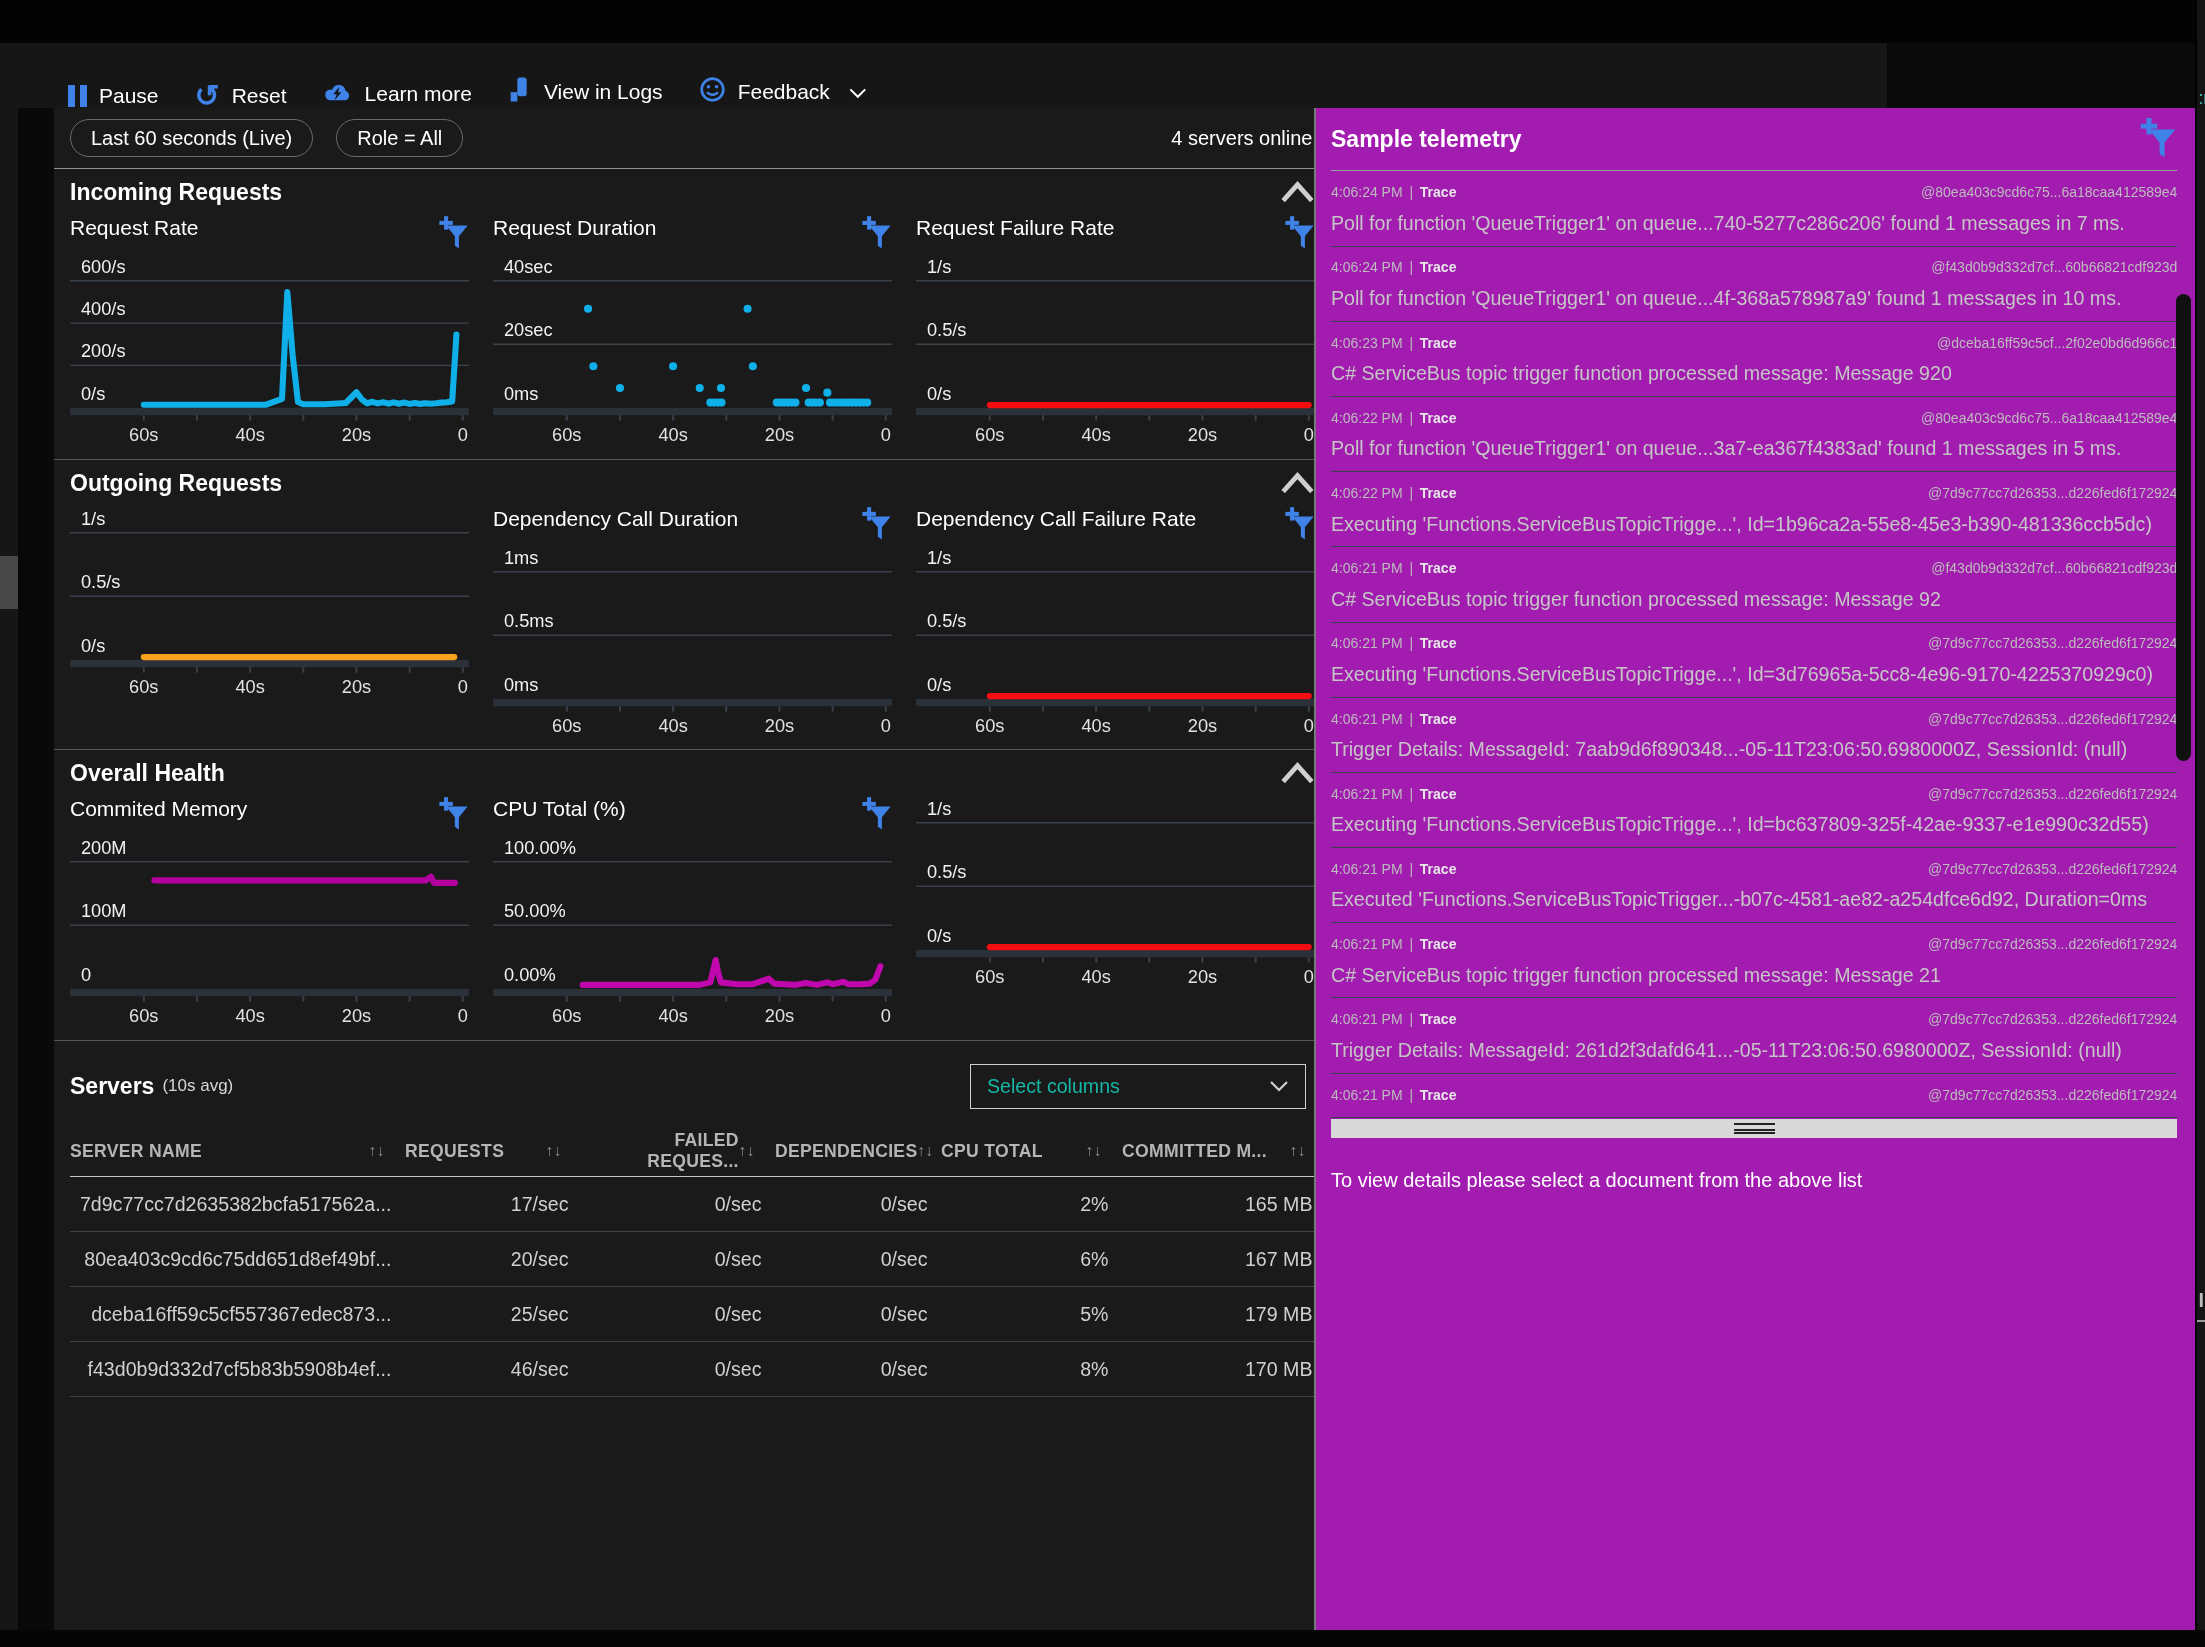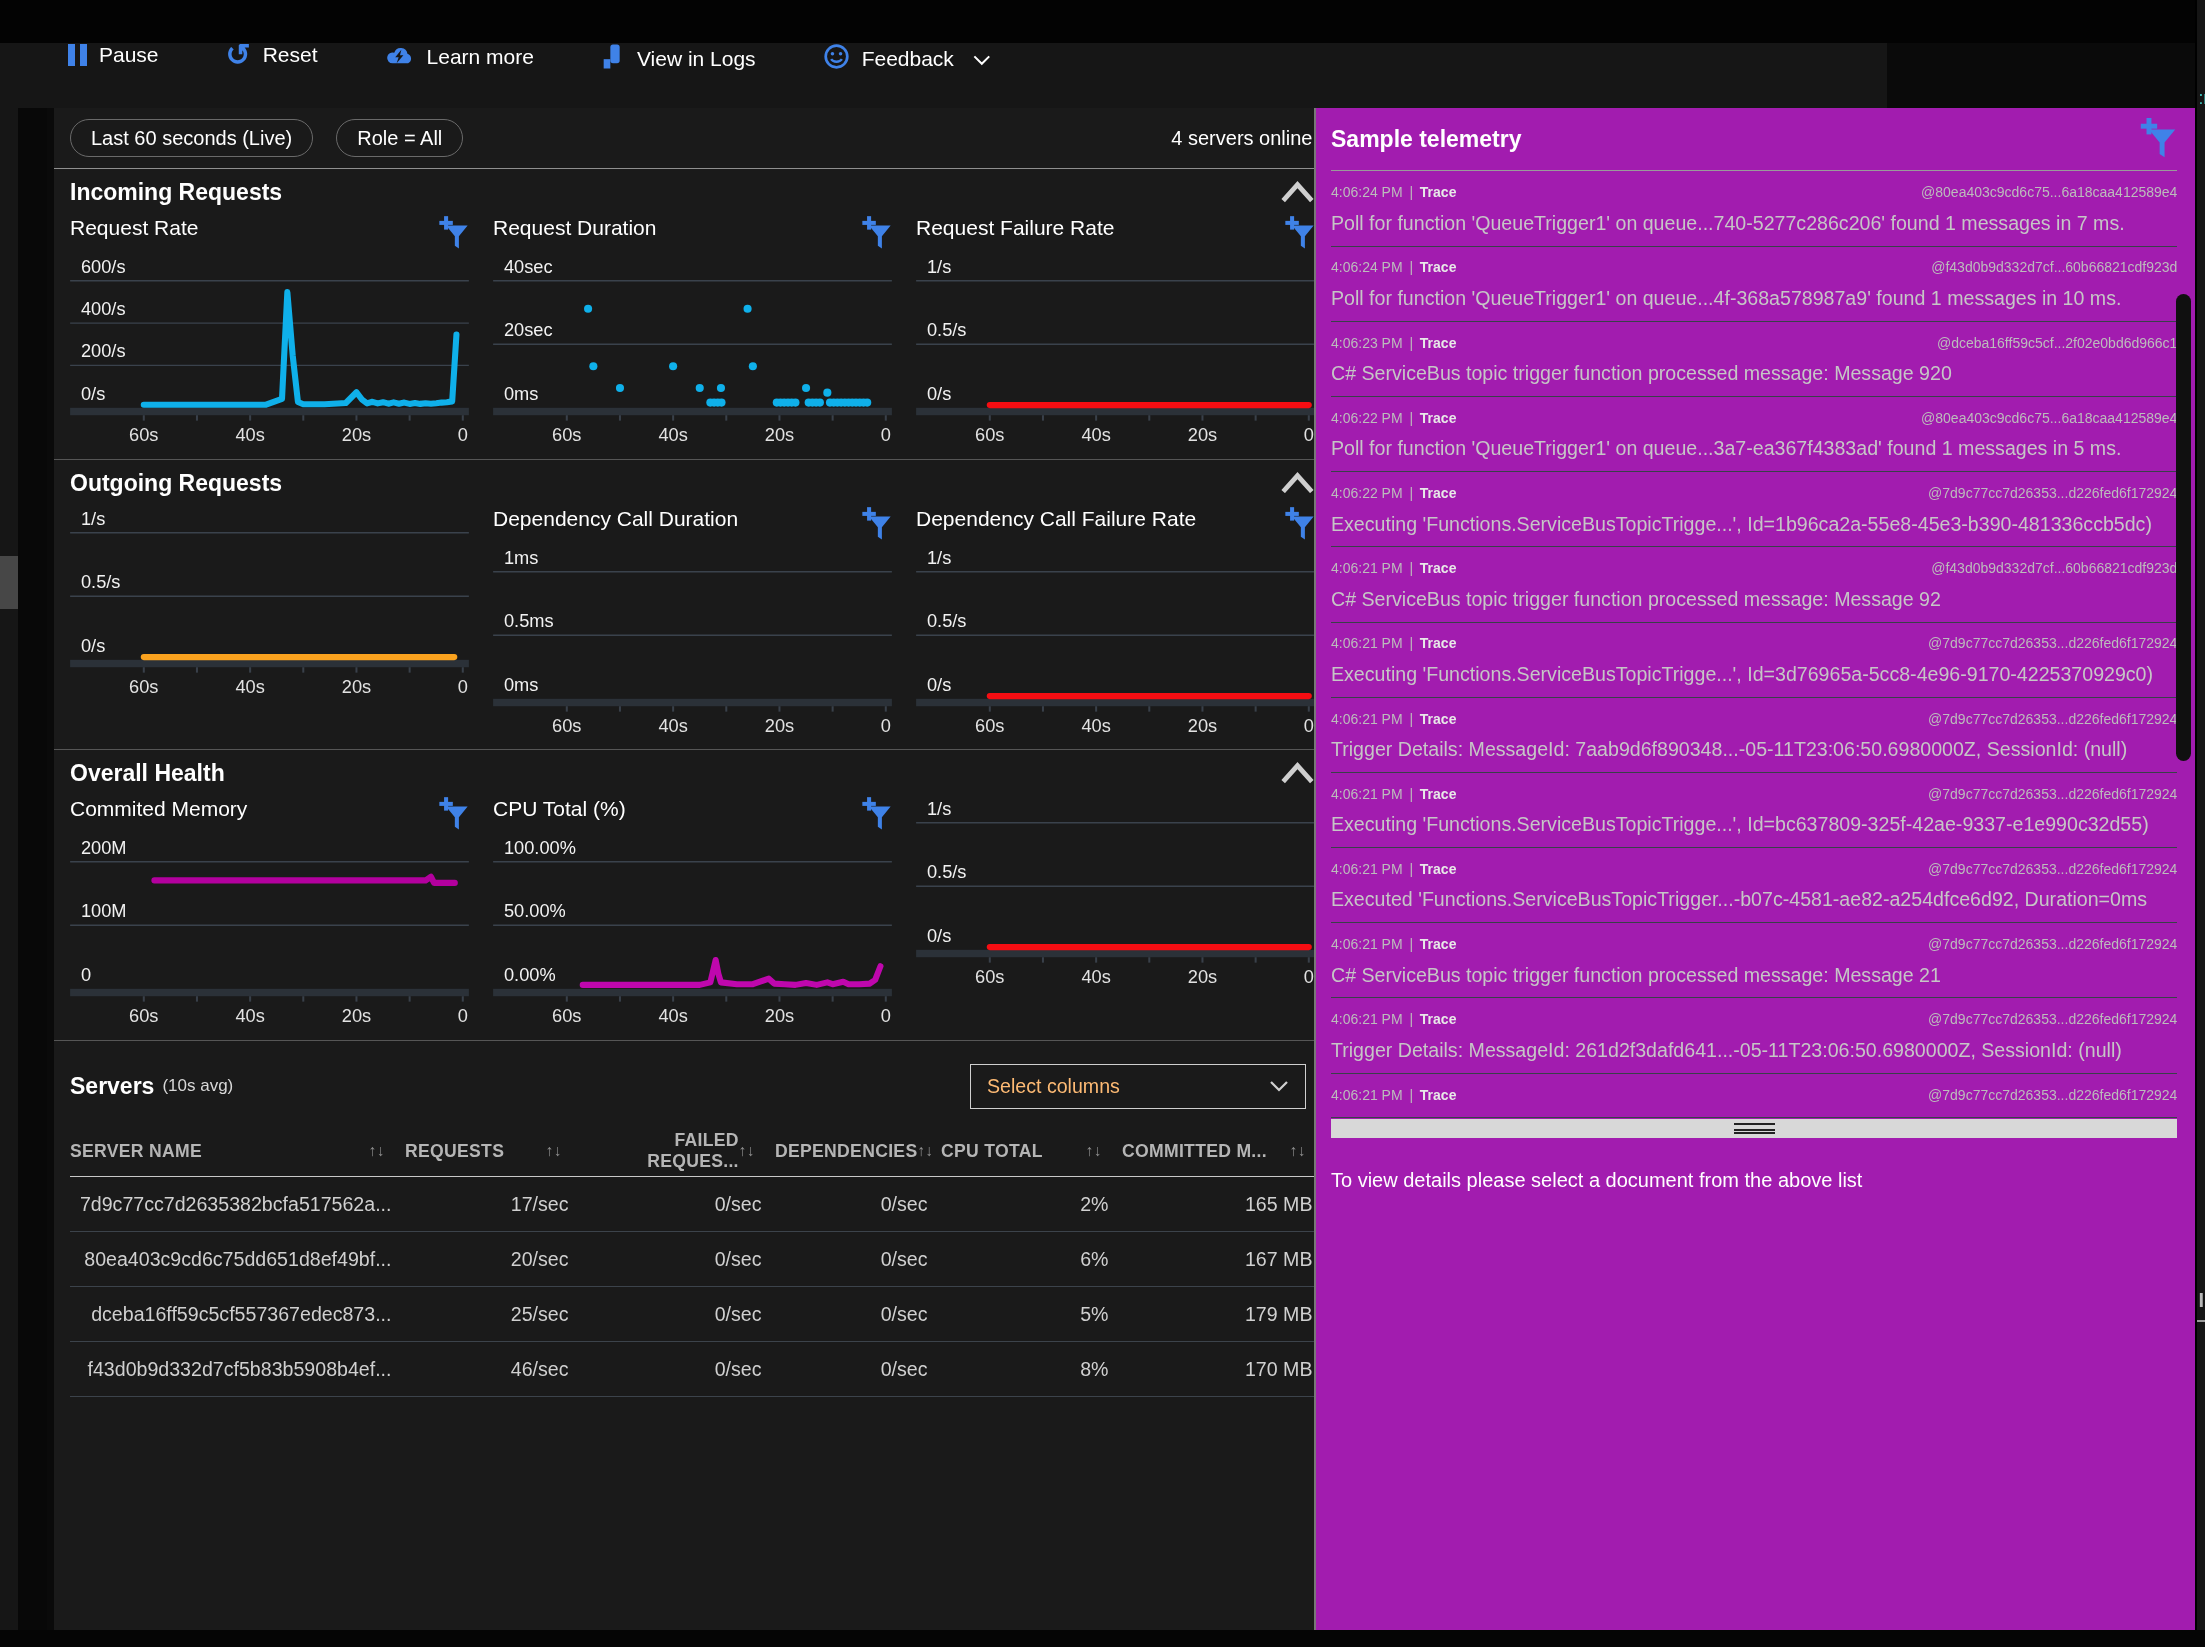--- a/index.html
+++ b/index.html
@@ -3,21 +3,21 @@
 <meta charset="utf-8">
 <style>
   * { margin:0; padding:0; box-sizing:border-box; }
   html,body { background:#000; }
   body { font-family:"Liberation Sans", sans-serif; color:#e8e8e8; }
   .page { position:relative; width:2205px; height:1648px; background:#0a0a0a; overflow:hidden; }
 
   
   .topbar { position:absolute; left:0; top:0; width:2205px; height:43px; background:#030303; }
   .toolbar { position:absolute; left:0; top:43px; width:1887px; height:65px; background:#161616;
-             display:flex; align-items:flex-start; padding-left:68px; gap:67px; }
+             display:flex; align-items:flex-end; padding-left:68px; gap:36px; }
   .tool-item { display:flex; align-items:center; gap:12px; font-size:21px; color:#fff; cursor:pointer; }
   .pause-icon { display:inline-flex; gap:5.4px; }
   .pause-icon i { display:block; width:6.8px; height:21.6px; background:#3f82e8; }
   .reset-glyph { color:#3f82e8; font-size:30px; font-weight:bold; line-height:21.6px; }
   .chev-down { margin-left:6.8px; }
 
   
   .left-scrollbar { position:absolute; left:0; top:108px; width:18px; height:1522px; background:#161616; }
   .left-scrollbar .thumb { position:absolute; left:0; top:448px; width:18px; height:53px; background:#474747; }
   .left-gutter { position:absolute; left:18px; top:108px; width:29px; height:1540px; background:#080808; }
@@ -38,21 +38,21 @@
   .chart-title-row { height:39px; display:flex; align-items:flex-start; justify-content:space-between; padding-top:4px; }
   .chart-title { font-size:21px; color:#fff; }
   svg text { font-family:"Liberation Sans", sans-serif; }
 
   
   .servers-section { padding:13.5px 16px 0 16px; }
   .servers-title-row { display:flex; align-items:center; margin:9.5px 0 17.6px 0; padding-right:20px; }
   .servers-title { font-size:23px; font-weight:bold; color:#fff; }
   .servers-sub { font-size:17px; color:#d8d8d8; margin-left:8px; }
   .select-columns { margin-left:auto; width:336px; height:45px; border:1.4px solid #cfcfcf; display:flex;
-                    align-items:center; padding:0 16px; font-size:19.6px; color:#fdba74; cursor:pointer; }
+                    align-items:center; padding:0 16px; font-size:19.6px; color:#14b8a6; cursor:pointer; }
   .select-columns svg { margin-left:auto; }
   .srv-grid { display:grid; grid-template-columns:335px 177px 193px 166px 181px 1fr; align-items:center; padding-left:0; }
   .srv-head { height:51px; border-bottom:1.4px solid #c8c8c8; }
   .srv-head .cell { display:flex; align-items:center; justify-content:space-between; padding-right:20px;
                     font-size:17.6px; font-weight:bold; color:#b5b5b5; letter-spacing:0.3px; cursor:pointer; }
   .sort { font-size:15.6px; color:#8f8f8f; font-weight:normal; }
   .srv-row { height:55px; border-bottom:1.4px solid #3c434b; font-size:19.6px; color:#d0d0d0; cursor:pointer; }
   .srv-row div { overflow:hidden; white-space:nowrap; padding-right:13.5px; }
 
   

